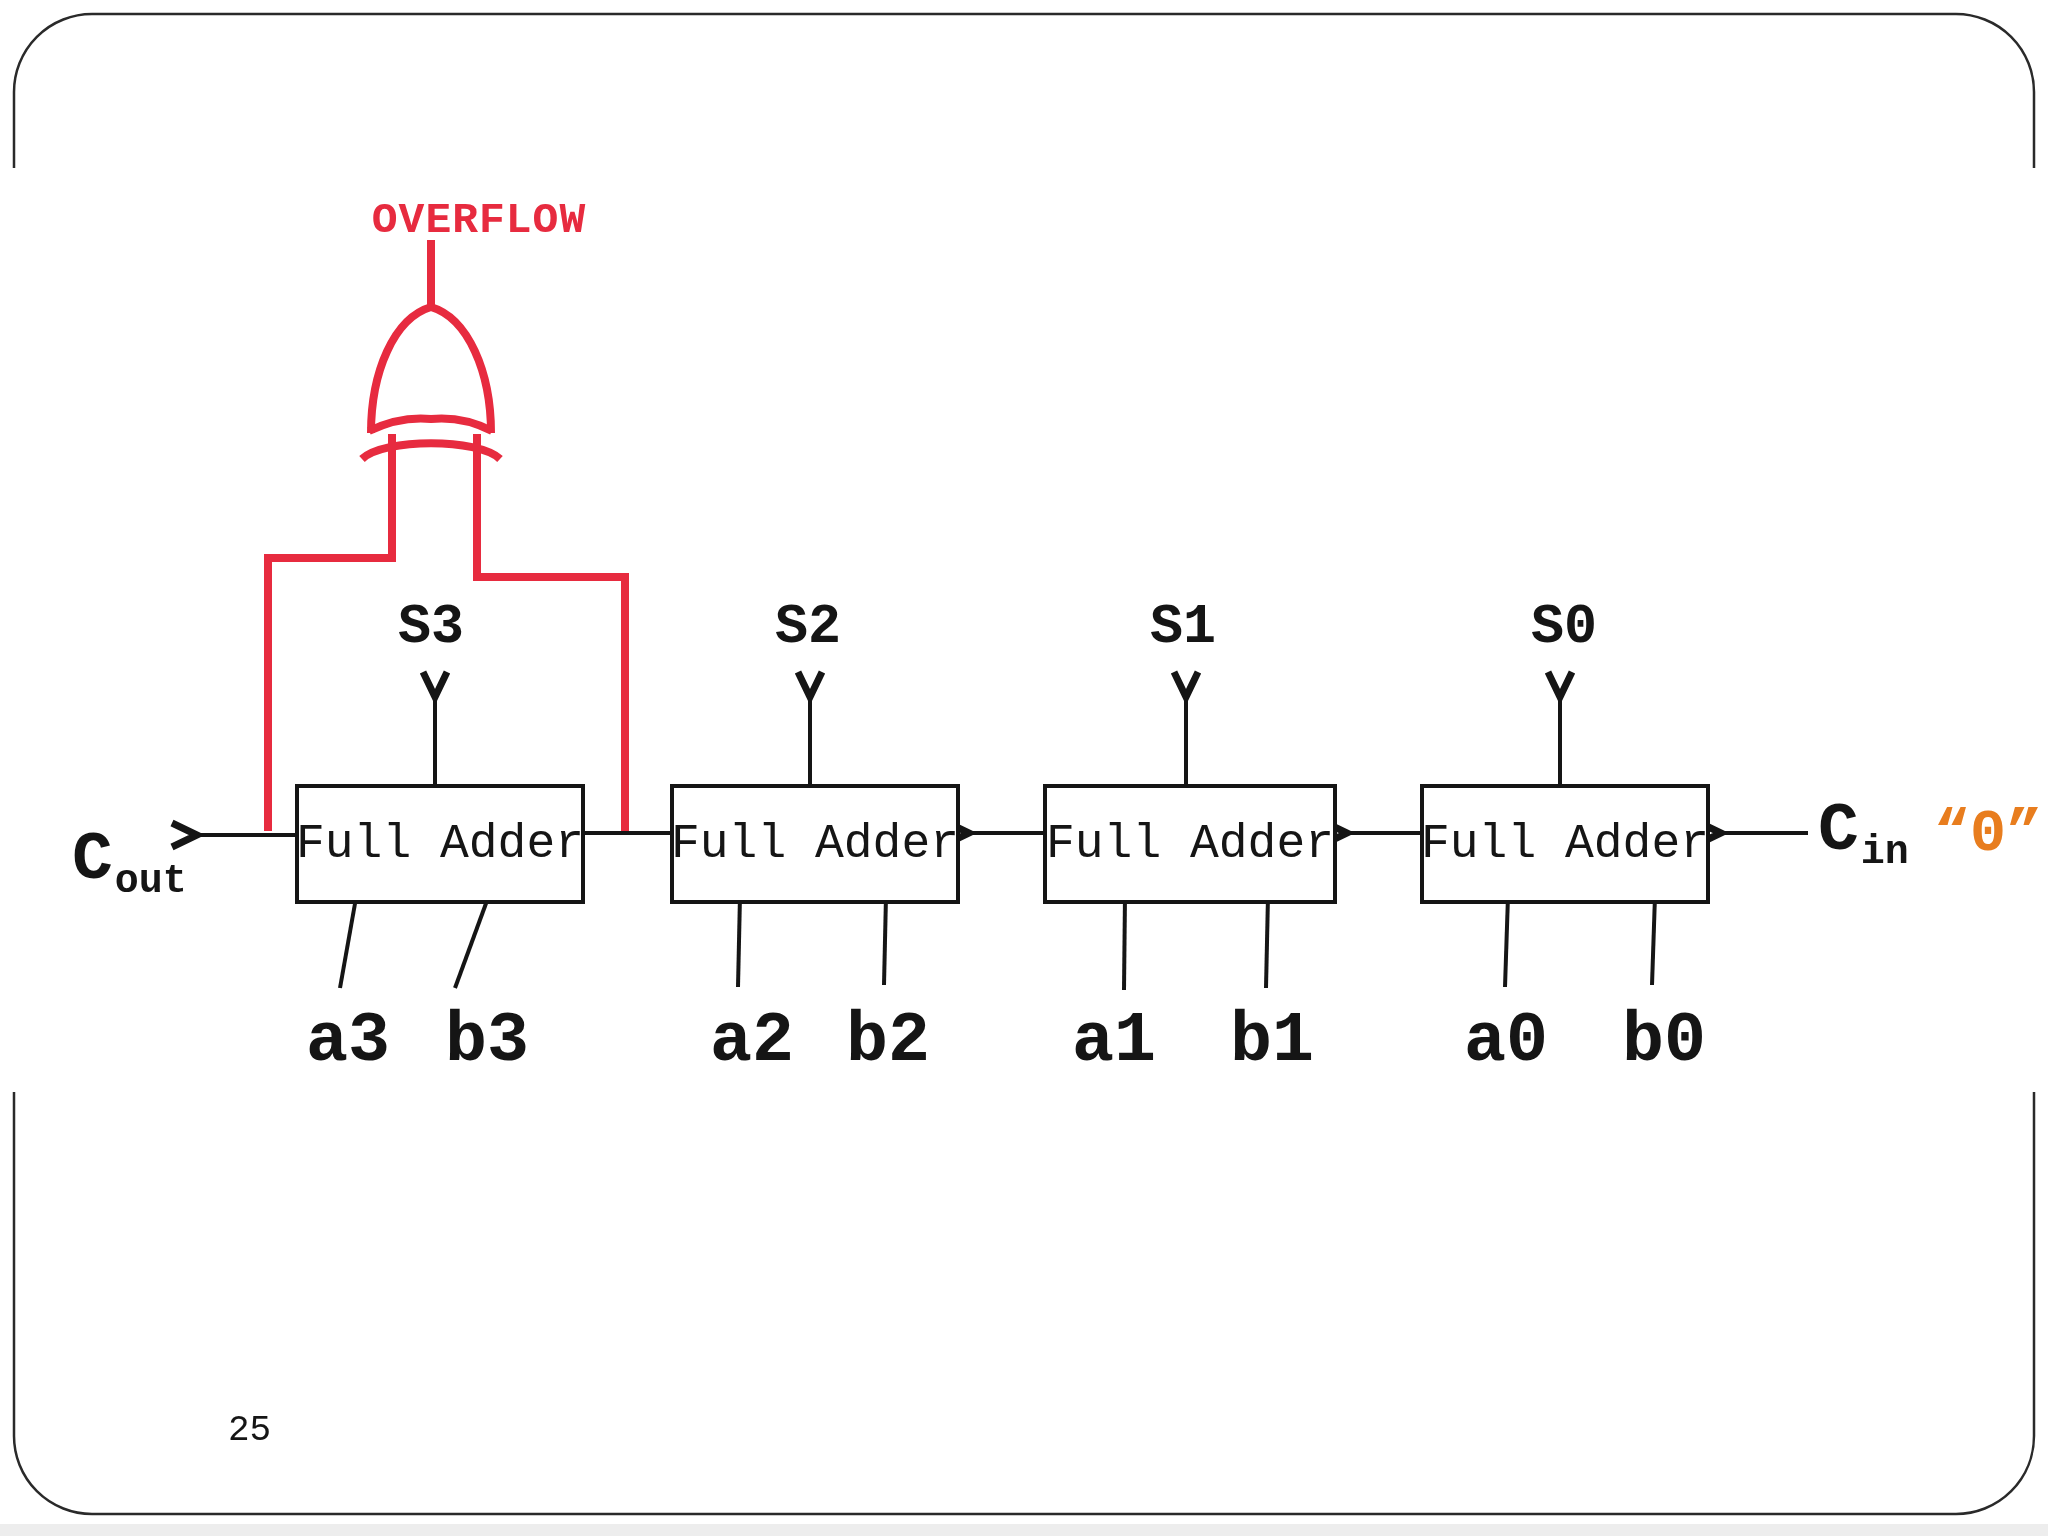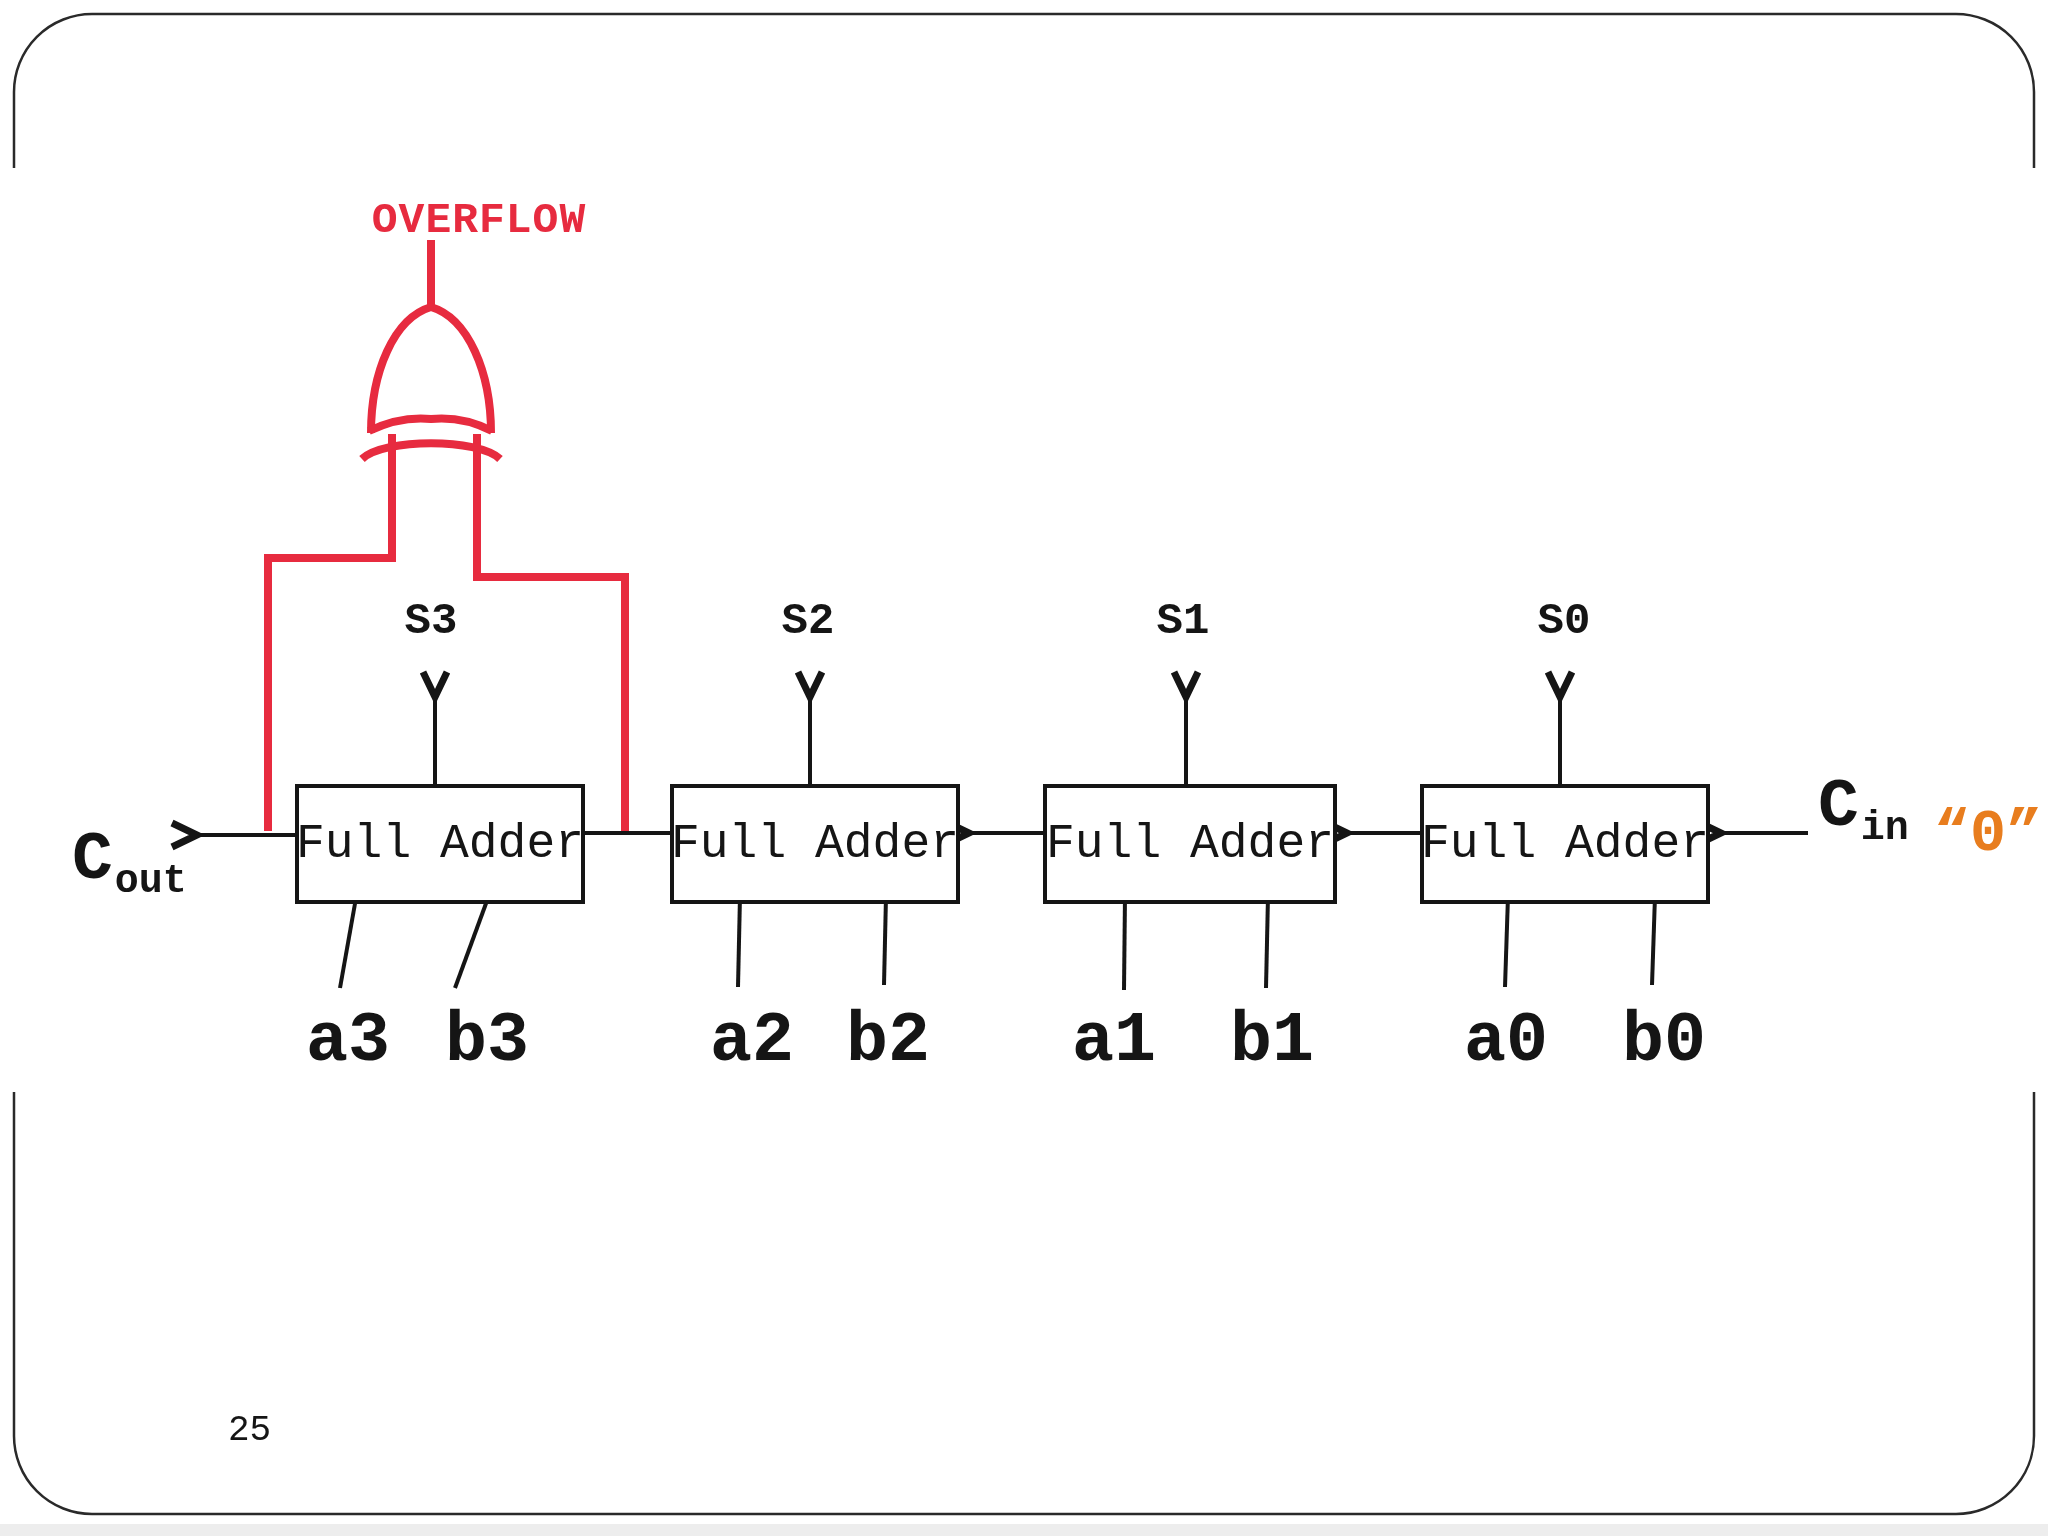--- a/index.html
+++ b/index.html
@@ -20,21 +20,21 @@
   .red-stroke{stroke:var(--red);stroke-width:8;fill:none;}
   .blk-stroke{stroke:var(--ink);stroke-width:4;fill:none;}
 
   .overflow-label{
     position:absolute;left:479px;top:196px;transform:translateX(-50%);
     font-size:43px;font-weight:700;letter-spacing:1px;color:var(--red);
     white-space:nowrap;
   }
   .s-label{
     position:absolute;top:596px;transform:translateX(-50%);
-    font-size:44px;font-weight:700;white-space:nowrap;
+    font-size:55px;font-weight:700;white-space:nowrap;
   }
   #s3{left:431px}#s2{left:808px}#s1{left:1183px}#s0{left:1564px}
 
   .fa-box{
     position:absolute;top:784px;height:120px;
     border:4px solid var(--ink);background:#fff;box-sizing:border-box;
     display:flex;align-items:center;justify-content:center;
     font-size:48px;font-weight:400;white-space:nowrap;
   }
   #fa3{left:295px;width:290px}
@@ -50,21 +50,21 @@
   #a2{left:752px}#b2{left:888px}
   #a1{left:1114px}#b1{left:1272px}
   #a0{left:1506px}#b0{left:1664px}
 
   .carry{
     position:absolute;font-weight:700;white-space:nowrap;
   }
   .carry .big{font-size:68px;font-weight:700;}
   .carry .sub{font-size:40px;font-weight:700;position:relative;top:14px;left:2px;}
   #cout{left:72px;top:788px;margin-top:33px;}
-  #cin{left:1818px;top:768px;text-align:center;}
+  #cin{left:1818px;top:792px;text-align:center;}
   .zero-label{
     position:absolute;left:1934px;top:800px;
     font-size:60px;font-weight:700;color:var(--orange);white-space:nowrap;
   }
   .page-number{
     position:absolute;left:228px;top:1410px;
     font-size:36px;font-weight:400;
   }
 </style>
 </head>

